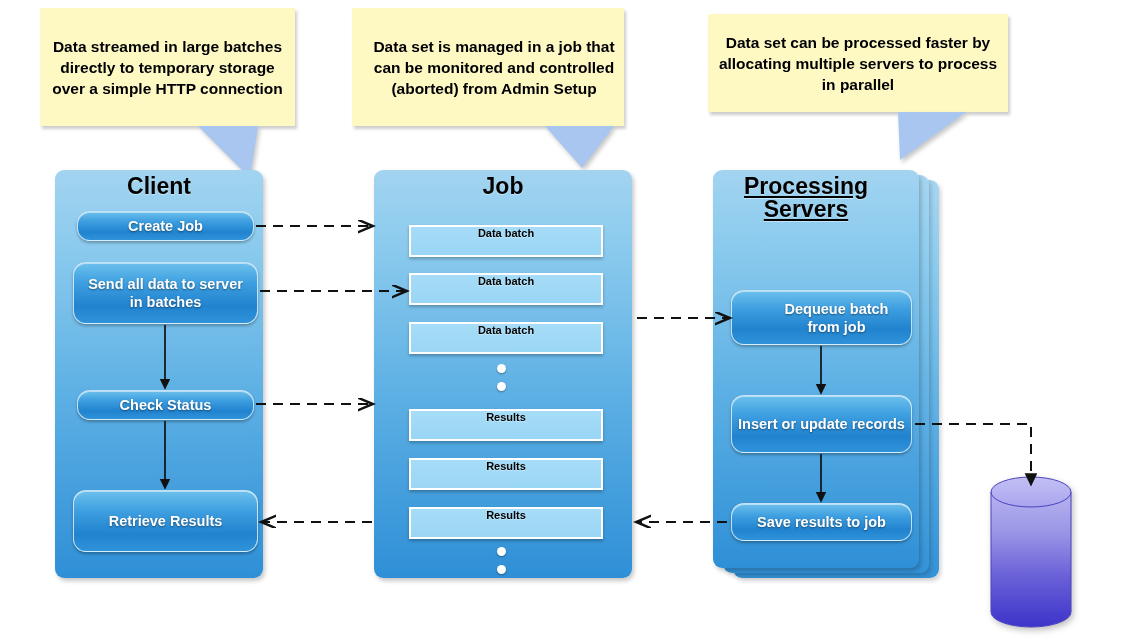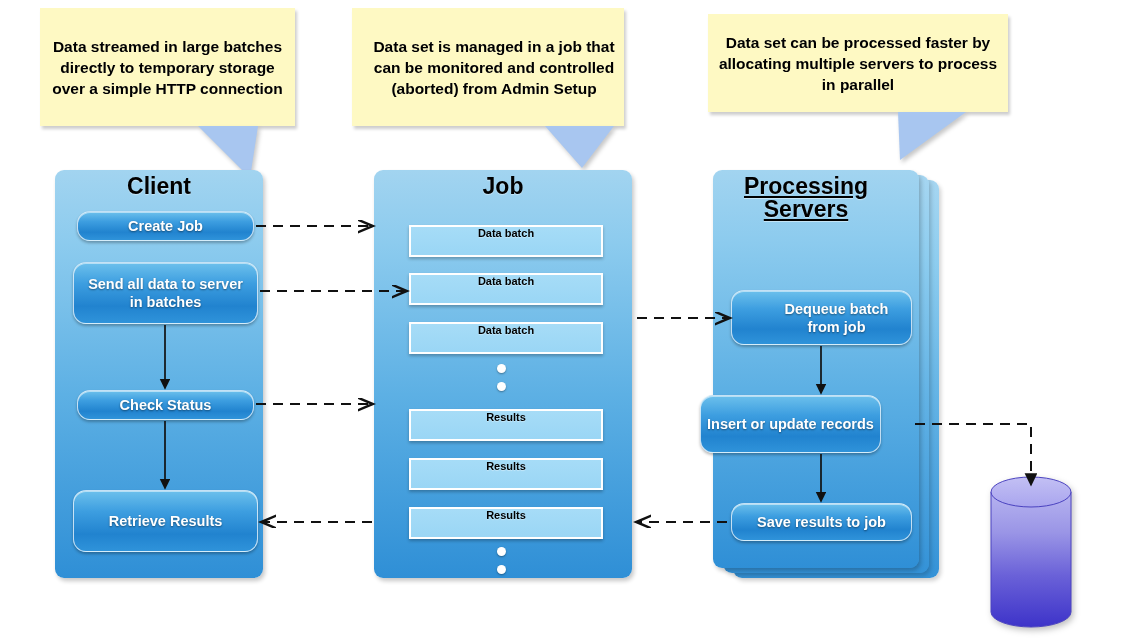--- a/index.html
+++ b/index.html
@@ -189,21 +189,21 @@
   <div class="dot" style="left:497px;top:565px;"></div>
 
   <div class="panel-ghost" style="left:733px;top:180px;width:206px;height:398px;"></div>
   <div class="panel-ghost" style="left:723px;top:175px;width:206px;height:398px;"></div>
   <div class="panel" style="left:713px;top:170px;width:206px;height:398px;"></div>
   <div class="panel-title" style="left:713px;top:175px;width:186px;text-decoration:underline;">Processing Servers</div>
 
   <div class="abox" style="left:731px;top:290px;width:181px;height:55px;padding-left:36px;">
     <span>Dequeue batch from job</span>
   </div>
-  <div class="abox" style="left:700px;top:395px;width:181px;height:58px;">
+  <div class="abox" style="left:731px;top:395px;width:181px;height:58px;">
     <span>Insert or update records</span>
   </div>
   <div class="abox" style="left:731px;top:503px;width:181px;height:38px;">
     <span>Save results to job</span>
   </div>
 
   <svg class="db wires" style="left:0;top:0;">
     <defs>
       <linearGradient id="dbBody" x1="0" y1="0" x2="0" y2="1">
         <stop offset="0%" stop-color="#b7b4f0"></stop>

